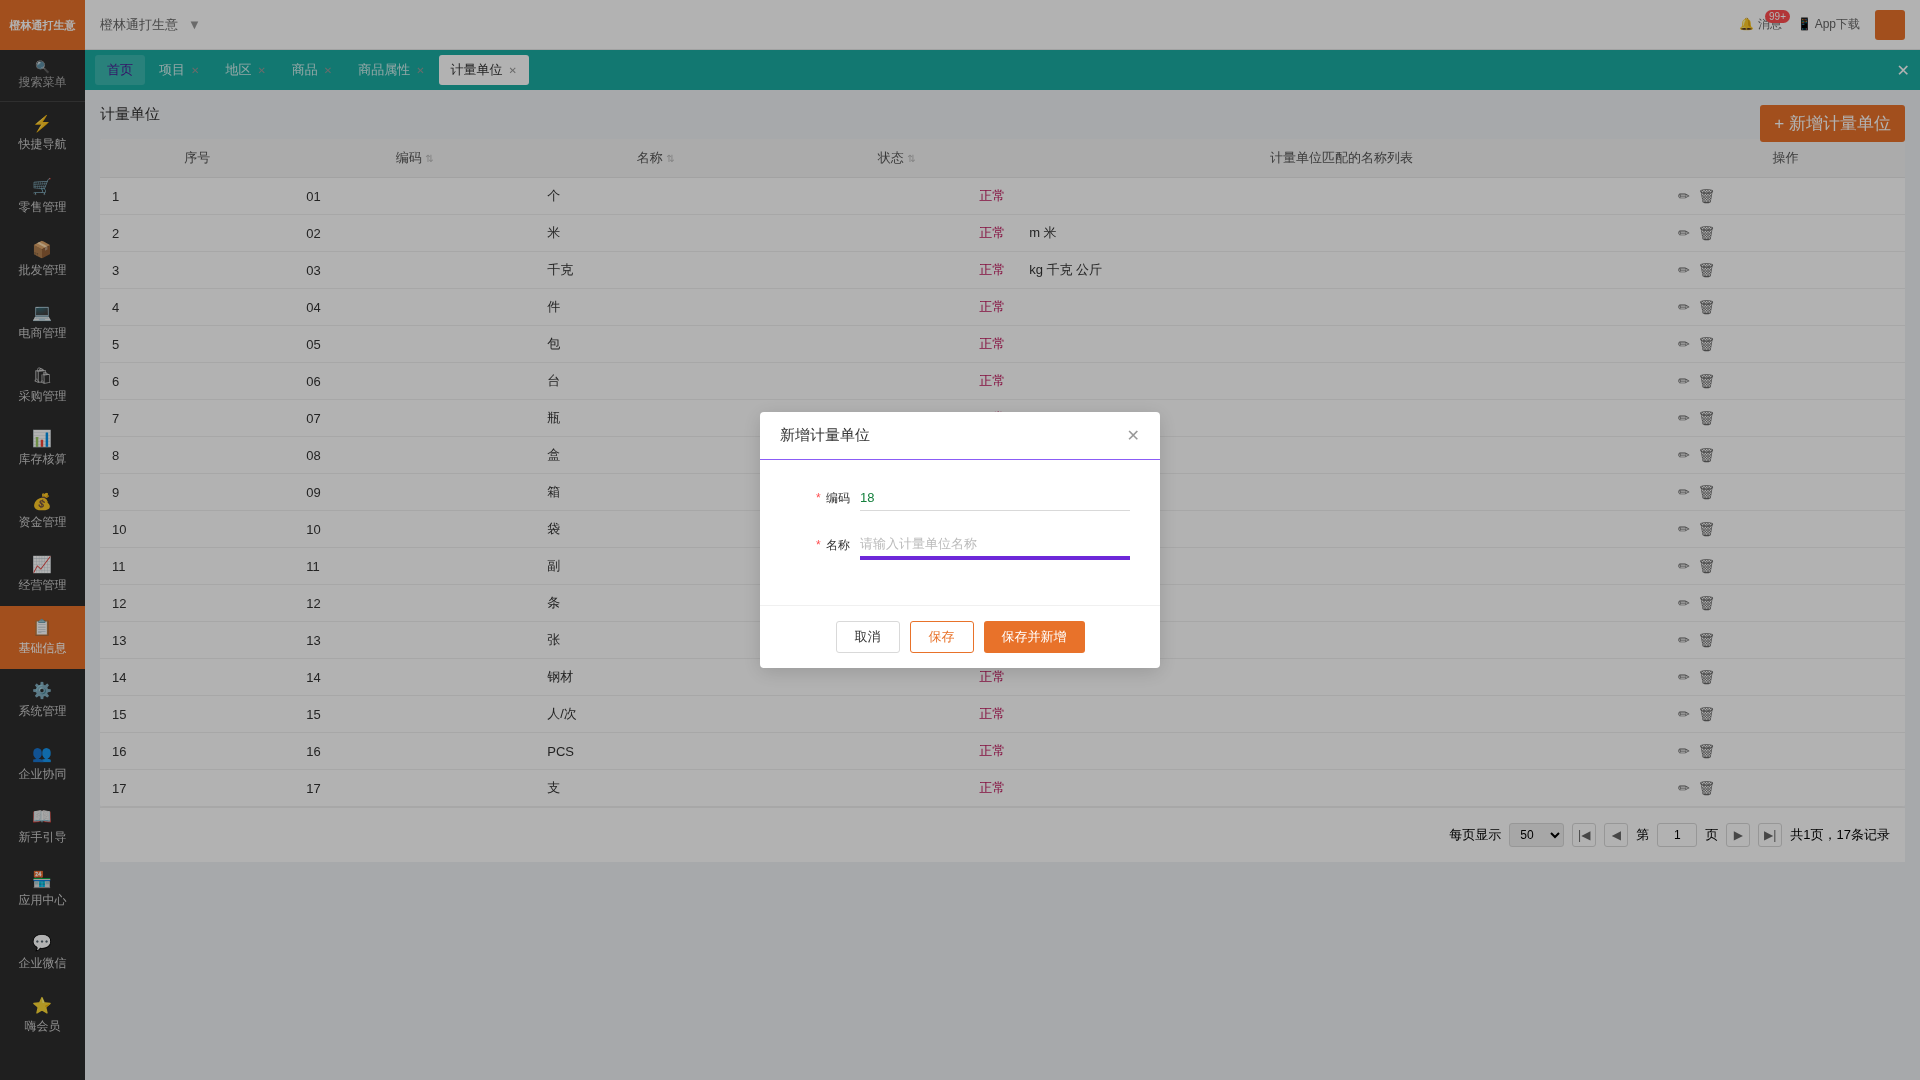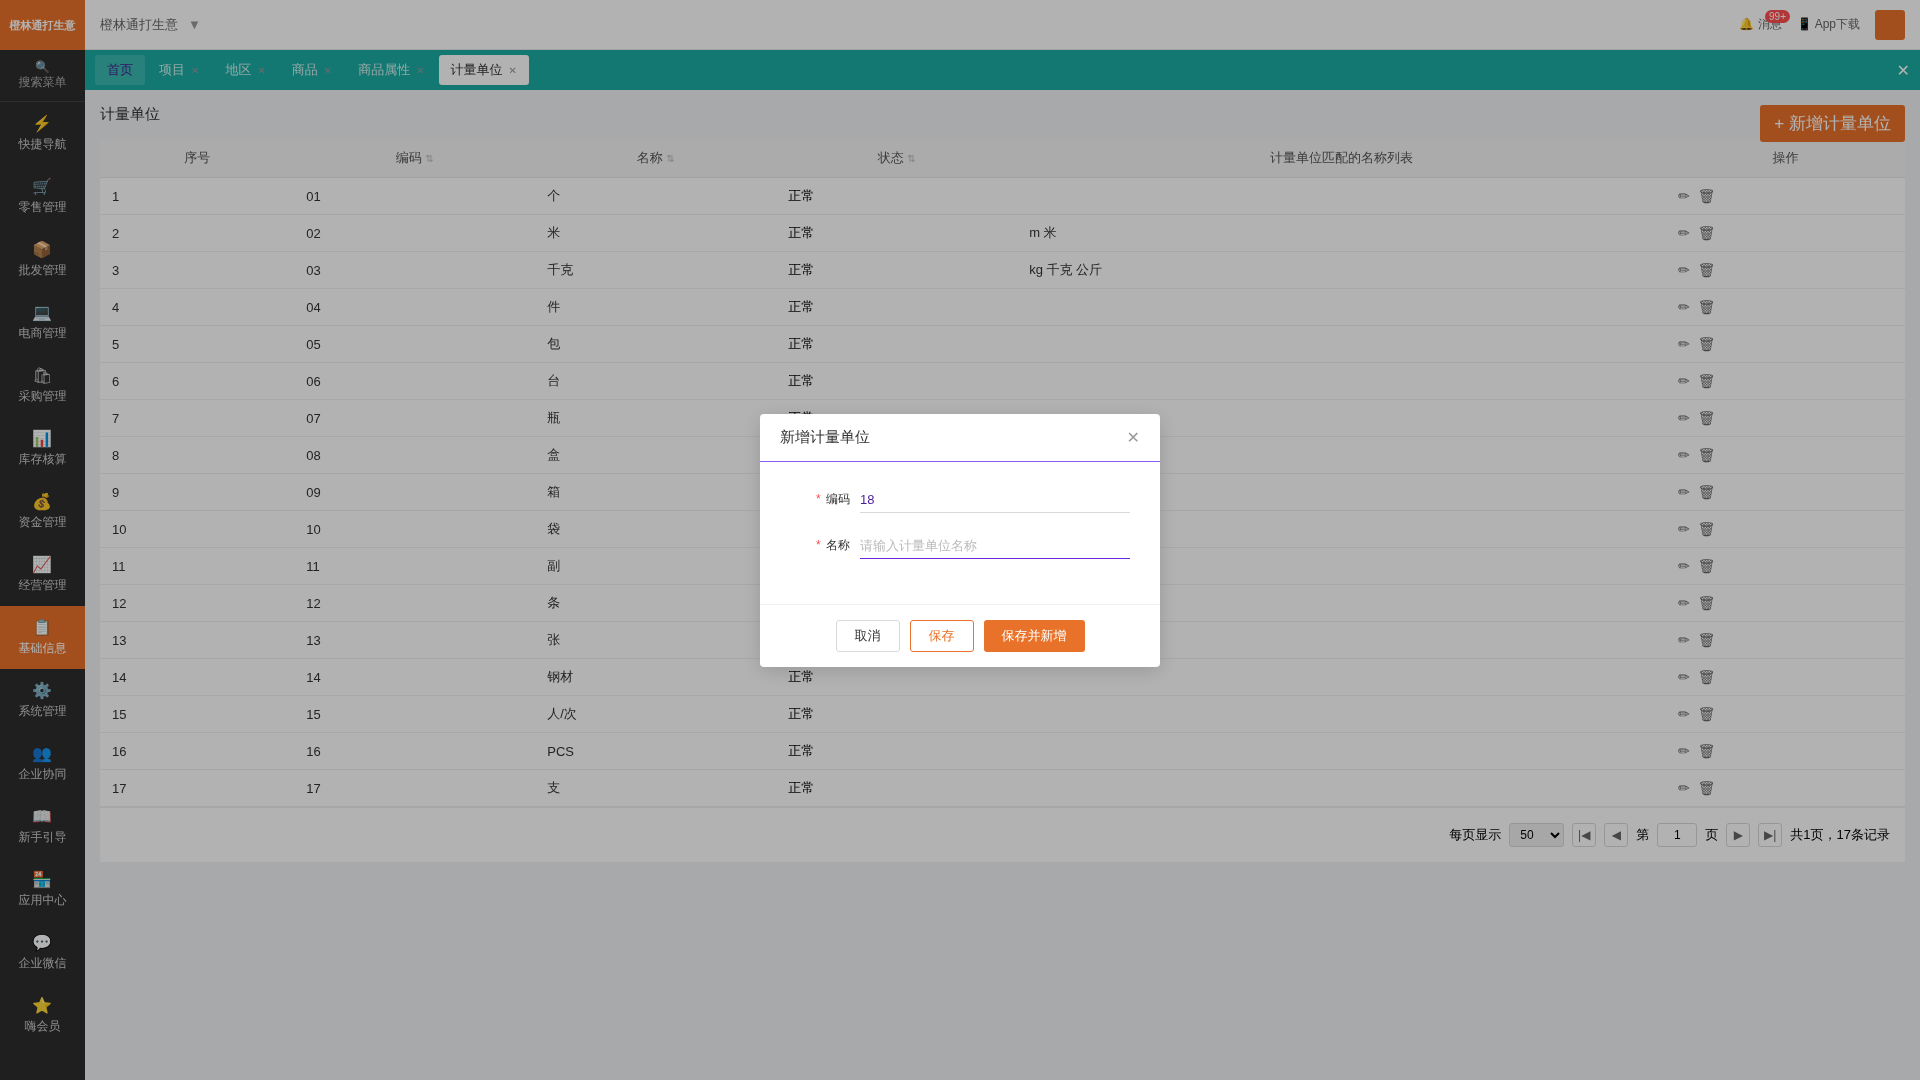--- a/index.html
+++ b/index.html
@@ -44,21 +44,21 @@
     
     .add-btn { position: absolute; top: 15px; right: 15px; background: #e8722a; color: white; border: none; padding: 7px 14px; border-radius: 3px; cursor: pointer; font-size: 17px; }
 
     
     .table-wrap { background: white; border-radius: 3px; overflow: hidden; }
     table { width: 100%; border-collapse: collapse; }
     thead tr { background: #f5f5f5; }
     th { padding: 10px 12px; text-align: center; color: #555; font-weight: 500; font-size: 13px; border-bottom: 1px solid #e8e8e8; white-space: nowrap; }
     th .sort { color: #bbb; font-size: 10px; }
     td { padding: 9px 12px; border-bottom: 1px solid #f0f0f0; color: #333; font-size: 13px; }
-    .status-normal { color: #000000; }
+    .status-normal { color: #be185d; text-align: right; }
     .action-icons { display: flex; gap: 8px; }
     .action-icon { color: #666; cursor: pointer; font-size: 14px; }
 
     
     .pagination { padding: 15px; display: flex; align-items: center; justify-content: flex-end; gap: 8px; background: white; border-top: 1px solid #f0f0f0; }
     .pagination select { border: 1px solid #d9d9d9; padding: 3px 6px; border-radius: 3px; font-size: 12px; }
     .pagination-btn { width: 24px; height: 24px; border: 1px solid #d9d9d9; background: white; cursor: pointer; border-radius: 3px; display: flex; align-items: center; justify-content: center; font-size: 12px; color: #666; }
     .pagination-input { width: 40px; border: 1px solid #d9d9d9; text-align: center; height: 24px; border-radius: 3px; font-size: 12px; }
 
     
@@ -66,22 +66,22 @@
 
     
     .dialog { background: white; border-radius: 4px; width: 400px; box-shadow: 0 4px 20px rgba(0,0,0,0.15); }
     .dialog-header { padding: 14px 20px; border-bottom: 1px solid #8b5cf6; display: flex; align-items: center; justify-content: space-between; text-align: center; }
     .dialog-title { font-size: 15px; color: #333; font-weight: 500; }
     .dialog-close { color: #999; cursor: pointer; font-size: 16px; }
     .dialog-body { padding: 25px 30px; }
     .form-row { display: flex; align-items: center; margin-bottom: 20px; gap: 10px; }
     .form-label { width: 60px; text-align: right; font-size: 12px; color: #333; flex-shrink: 0; }
     .form-label .required { color: #ff4d4f; margin-right: 2px; }
-    .form-input { flex: 1; border: none; border-bottom: 1px solid #d9d9d9; padding: 5px 0; font-size: 13px; outline: none; color: #4c1d95; }
-    .form-input.active-border { border-bottom: 1px solid #6d28d9; }
+    .form-input { flex: 1; border: none; border-bottom: 1px solid #d9d9d9; padding: 5px 0; font-size: 13px; outline: none; color: #15803d; }
+    .form-input.active-border { border-bottom: 4px solid #6d28d9; }
     .form-input::placeholder { color: #bbb; }
     .dialog-footer { padding: 15px 20px; display: flex; justify-content: center; gap: 10px; border-top: 1px solid #f0f0f0; }
     .btn-cancel { padding: 6px 18px; border: 1px solid #d9d9d9; background: white; border-radius: 3px; cursor: pointer; font-size: 13px; color: #333; }
     .btn-save { padding: 6px 18px; border: 1px solid #e8722a; background: white; border-radius: 3px; cursor: pointer; font-size: 13px; color: #e8722a; }
     .btn-save-new { padding: 6px 18px; background: #e8722a; border: none; border-radius: 3px; cursor: pointer; font-size: 13px; color: white; }
   </style>
 </head>
 <body>
 
 <div class="sidebar">

